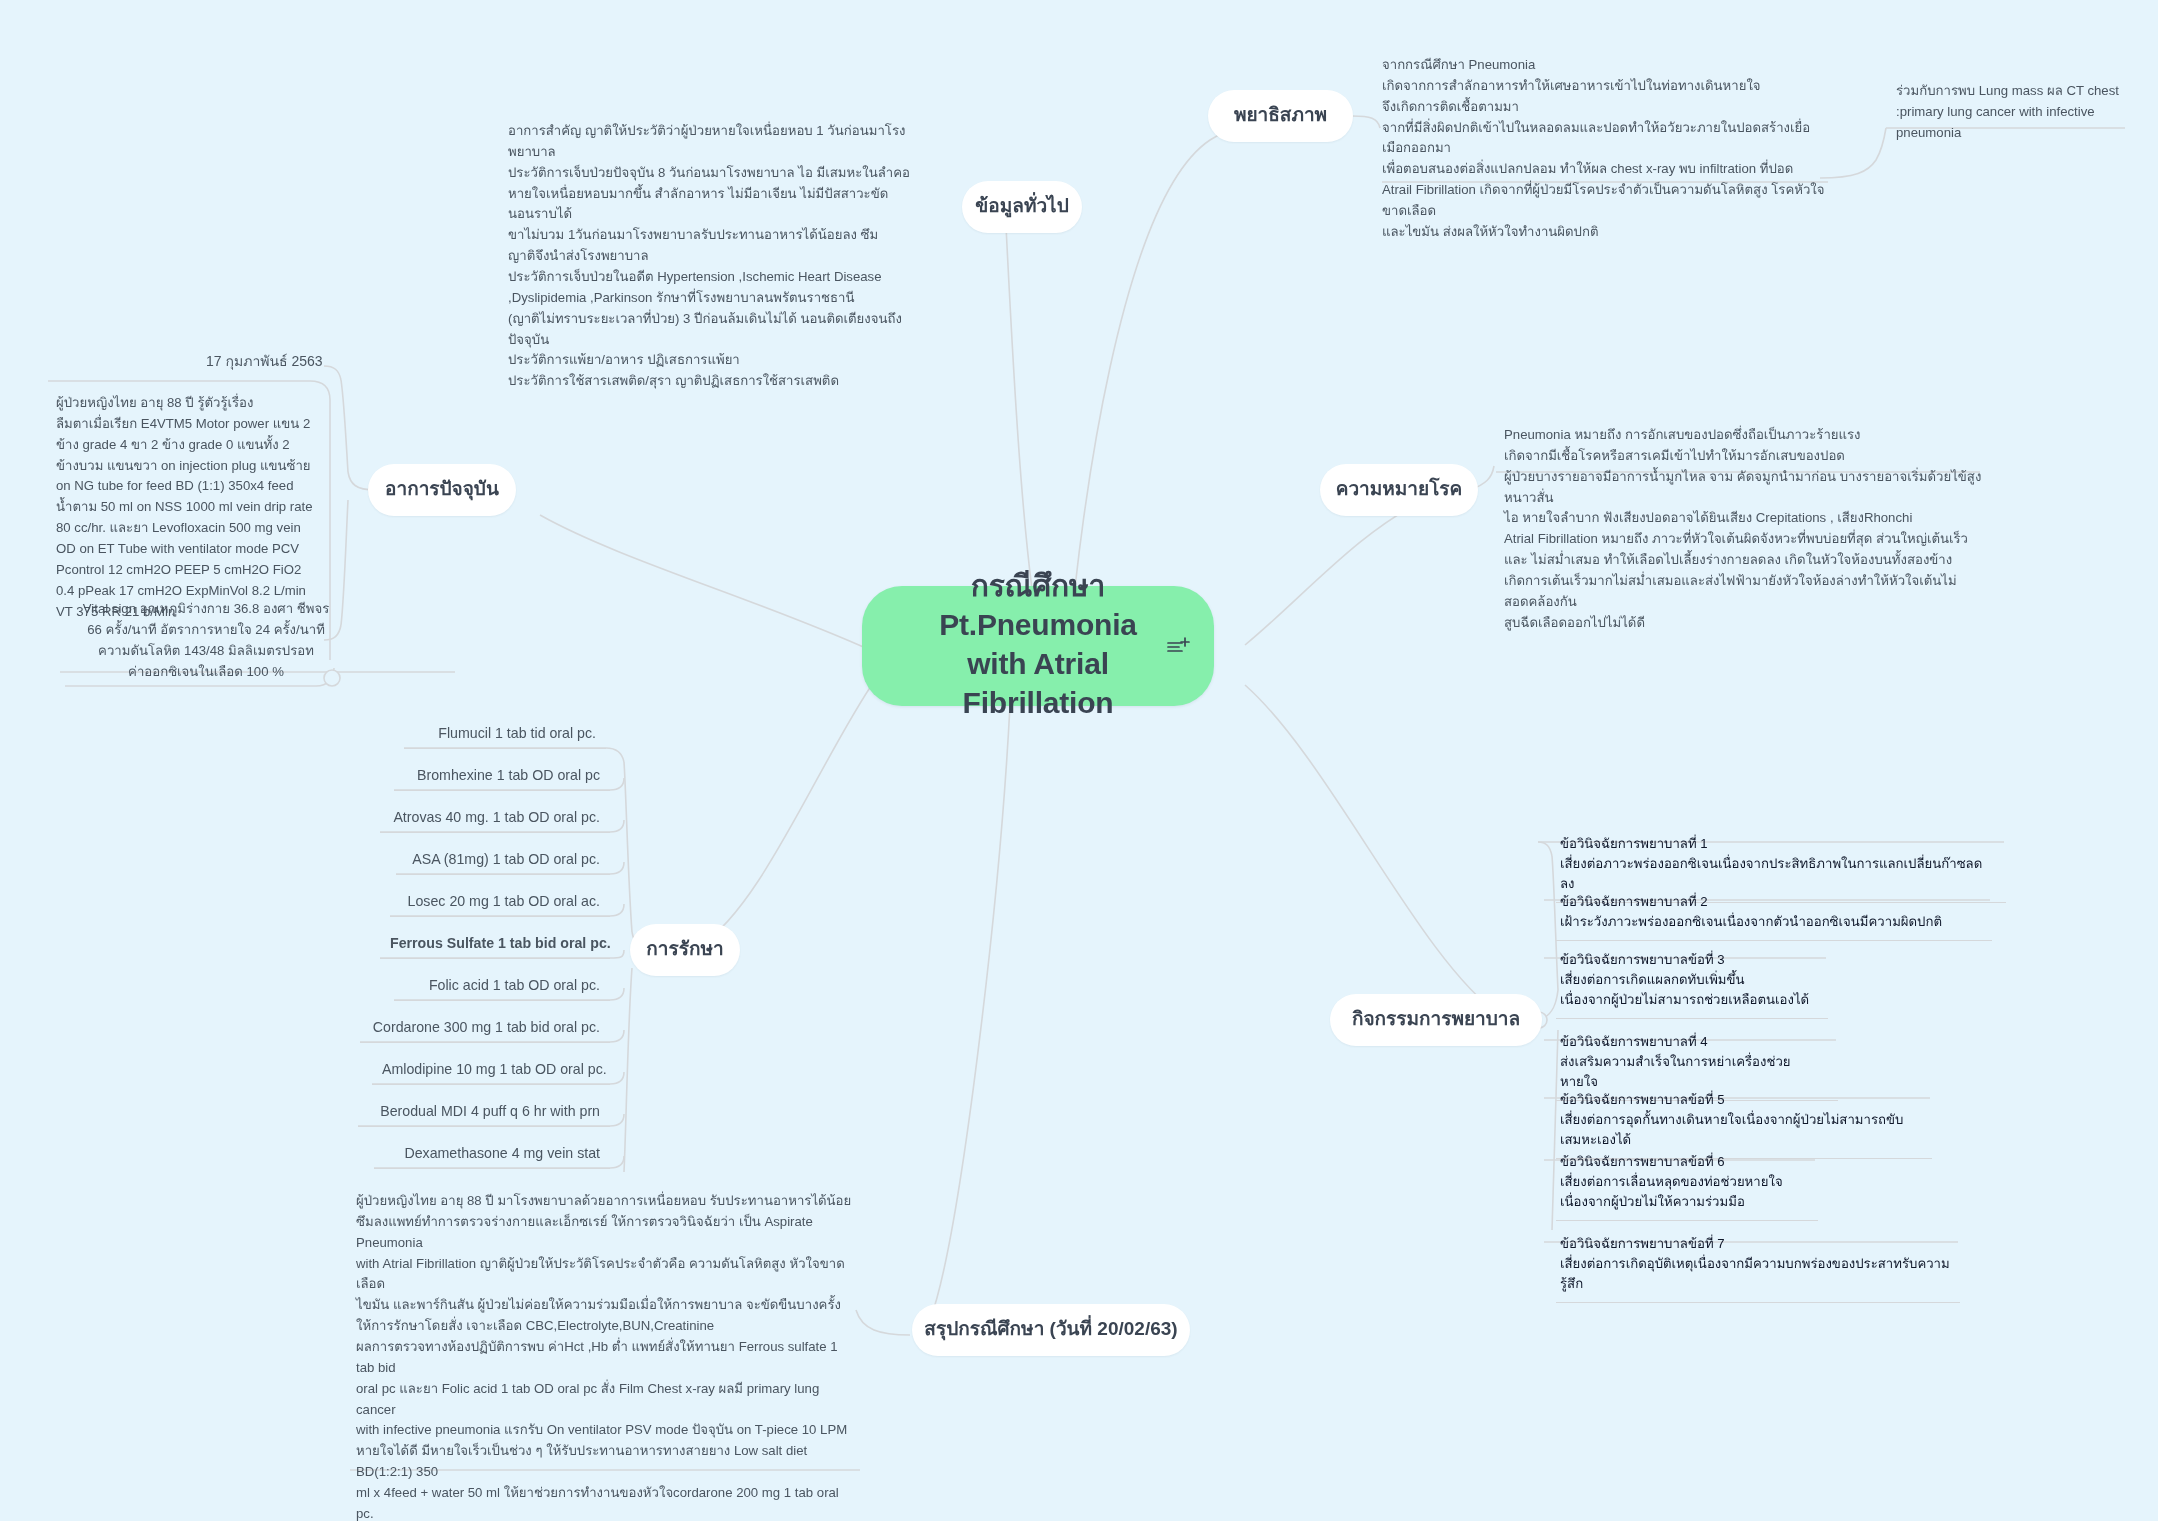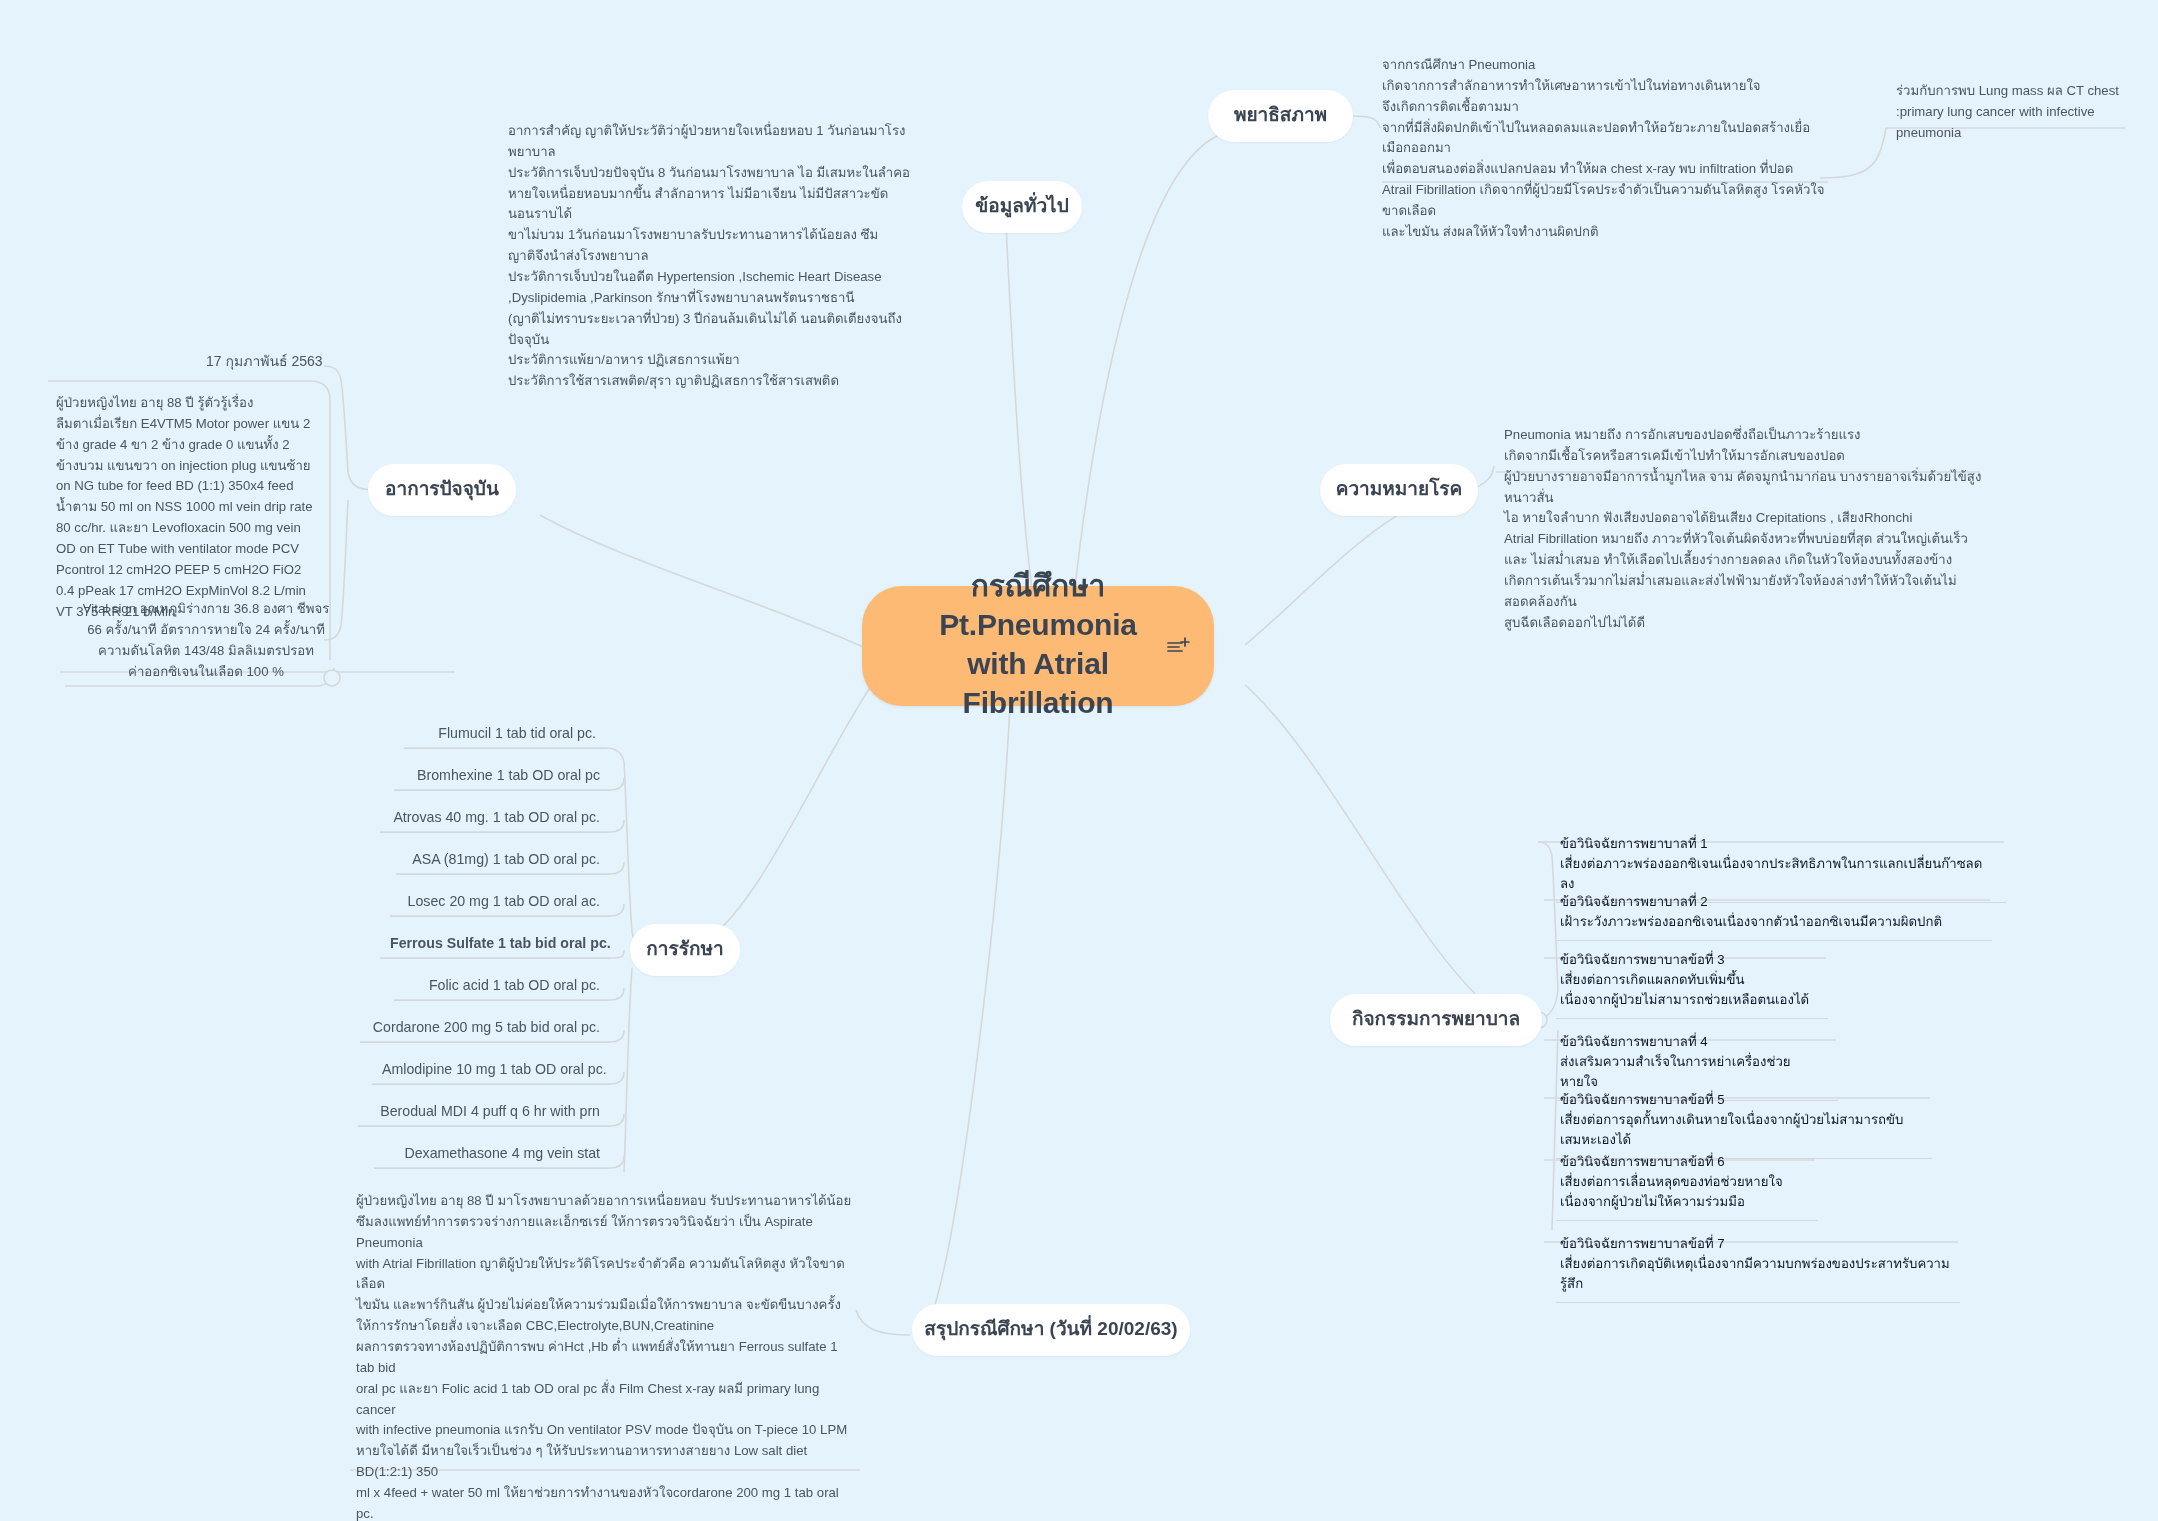--- a/index.html
+++ b/index.html
@@ -28,21 +28,21 @@
     height: 1521px;
     pointer-events: none;
   }
   .node {
     position: absolute;
     box-sizing: border-box;
   }
 
   
   .root-node {
-    background: #fdba74;
+    background: #86efac;
     border-radius: 40px;
     box-shadow: 0 1px 3px rgba(60,80,100,0.10);
     display: flex;
     align-items: center;
     justify-content: center;
     padding: 22px 40px 26px 40px;
   }
   .root-label {
     font-size: 30px;
     font-weight: bold;
@@ -350,21 +350,21 @@
   <div class="med-row" style="left:390px; top:890px; width:220px;">
     <span>Losec 20 mg 1 tab OD oral ac.</span>
   </div>
   <div class="med-row" style="left:380px; top:932px; width:230px;font-weight:bold;">
     <span>Ferrous Sulfate  1 tab bid oral pc.</span>
   </div>
   <div class="med-row" style="left:394px; top:974px; width:216px;">
     <span>Folic acid 1 tab OD oral pc.</span>
   </div>
   <div class="med-row" style="left:360px; top:1016px; width:250px;">
-    <span>Cordarone 200 mg 5 tab  bid oral pc.</span>
+    <span>Cordarone 300 mg 1 tab  bid oral pc.</span>
   </div>
   <div class="med-row" style="left:372px; top:1058px; width:238px;">
     <span>Amlodipine 10 mg 1 tab OD oral pc.</span>
   </div>
   <div class="med-row" style="left:358px; top:1100px; width:252px;">
     <span>Berodual MDI  4 puff q 6 hr with prn</span>
   </div>
   <div class="med-row" style="left:374px; top:1142px; width:236px;">
     <span>Dexamethasone 4 mg vein stat</span>
   </div>

